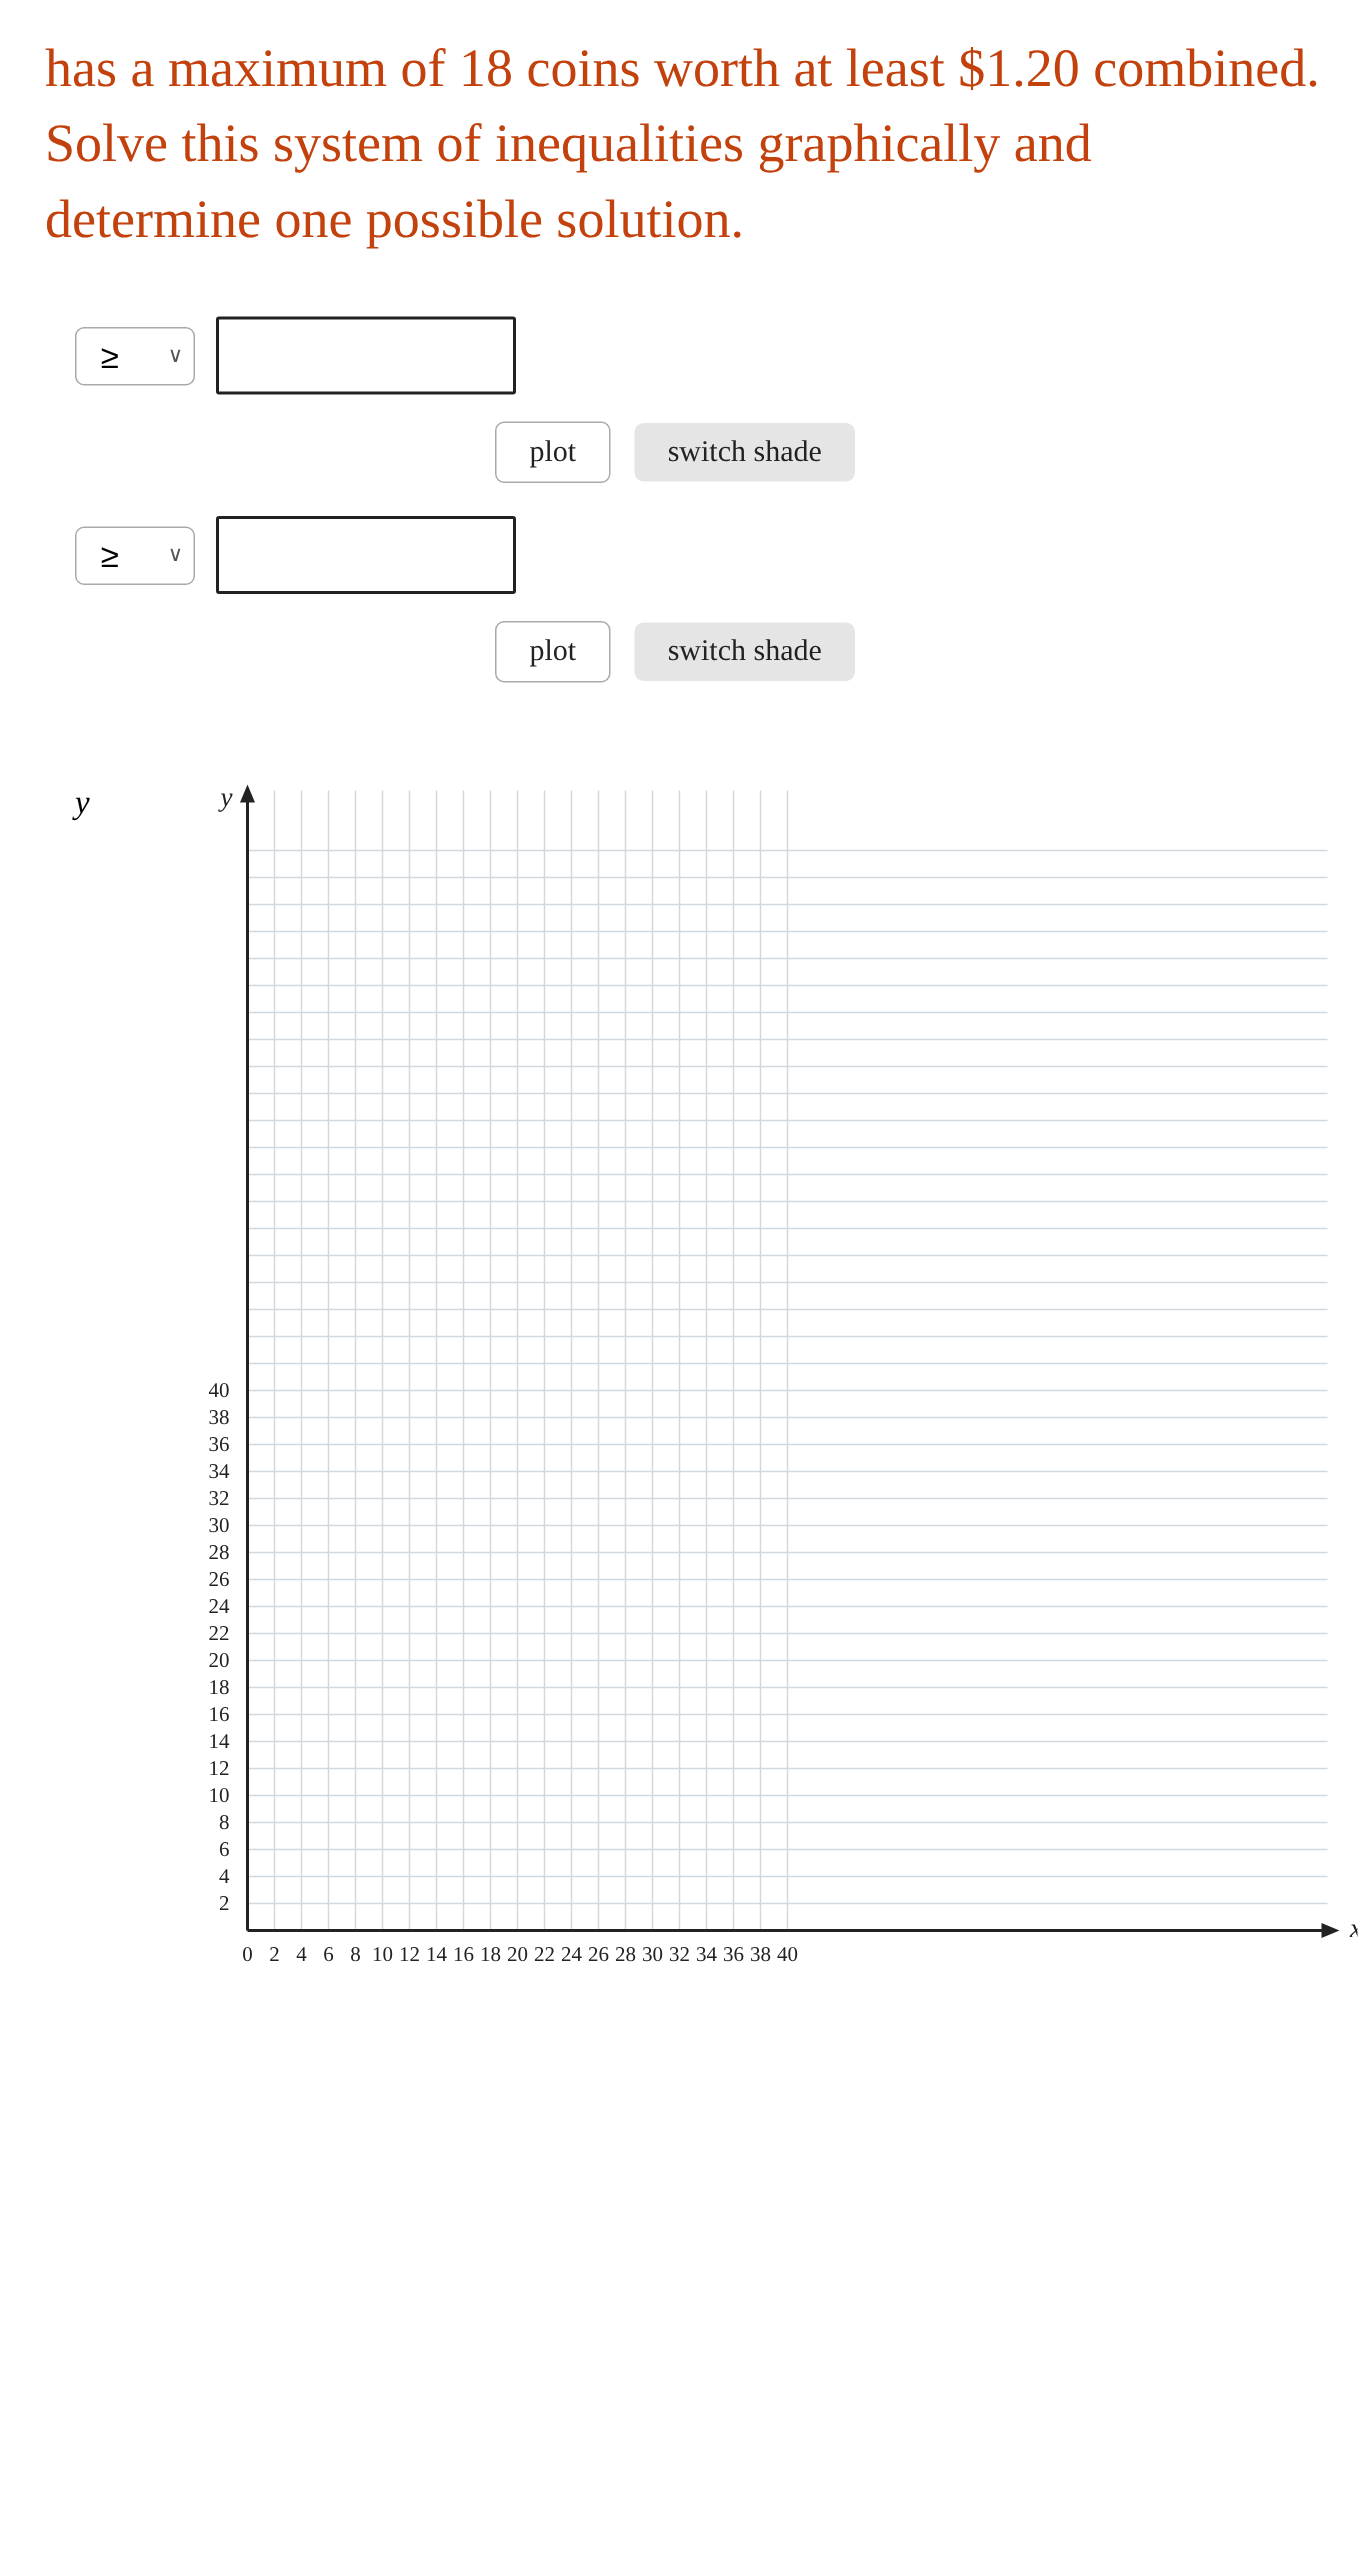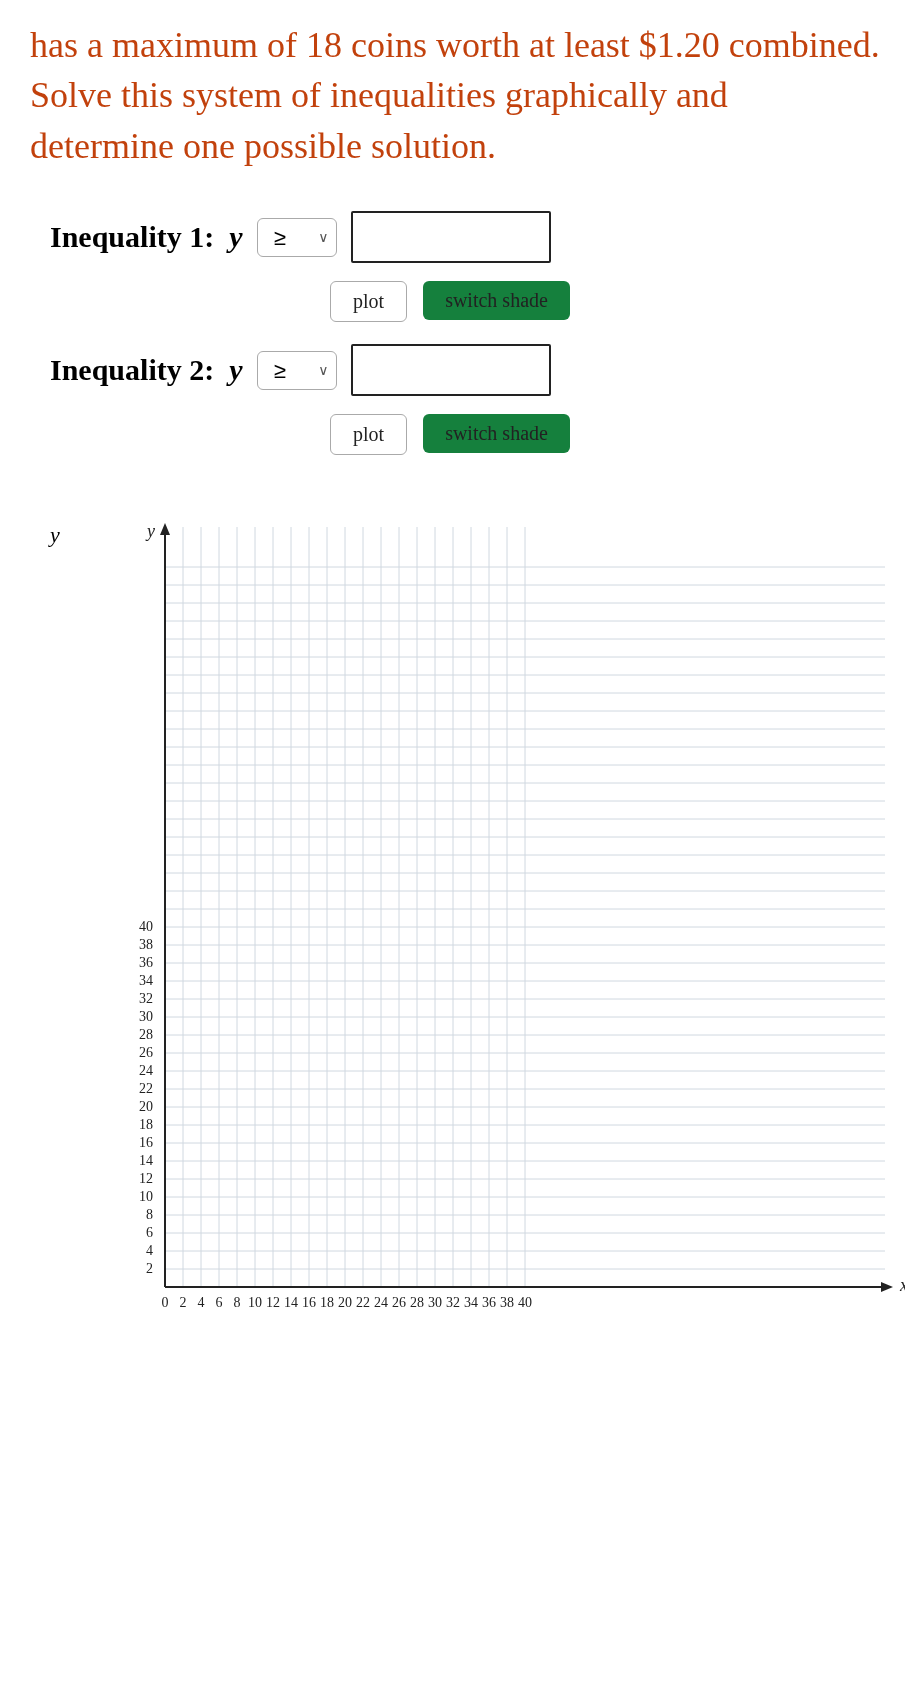--- a/index.html
+++ b/index.html
@@ -74,21 +74,21 @@
       font-size: 22px;
       border: 2px solid #222;
       border-radius: 2px;
       width: 200px;
       height: 52px;
       padding: 4px 8px;
     }
 
     .buttons-row {
       display: flex;
-      align-items: flex-start;
+      align-items: center;
       gap: 16px;
       margin-left: 280px;
       margin-bottom: 22px;
     }
 
     .btn-plot {
       font-size: 20px;
       font-family: Georgia, serif;
       padding: 8px 22px;
       border: 1.5px solid #aaa;
@@ -97,21 +97,21 @@
       cursor: pointer;
       color: #222;
     }
 
     .btn-switch-shade {
       font-size: 20px;
       font-family: Georgia, serif;
       padding: 8px 22px;
       border: none;
       border-radius: 6px;
-      background: #15803d;
+      background: #e5e5e5;
       cursor: pointer;
       color: #222;
     }
 
     .graph-section {
       padding: 0 30px 30px 50px;
       position: relative;
     }
 
     .graph-container {
@@ -141,45 +141,37 @@
 </head>
 <body>
 
 <div class="problem-text">
   <span>has a maximum of 18 coins worth at least $1.20 combined. Solve this system of inequalities graphically and determine one possible solution.</span>
 </div>
 
 <div class="inequalities-section">
 
   <div class="inequality-row">
-    <span class="inequality-label">
-      <span>Inequality 1:</span>
-      &nbsp;<span class="var">y</span>
-    </span>
     <div class="select-wrapper">
       <select class="inequality-select">
         <option value="&gt;=">&nbsp;≥&nbsp;</option>
         <option value="&lt;=">&nbsp;≤&nbsp;</option>
         <option value="&gt;">&nbsp;&gt;&nbsp;</option>
         <option value="&lt;">&nbsp;&lt;&nbsp;</option>
       </select>
     </div>
     <input type="text" class="inequality-input" value="" style="">
   </div>
 
   <div class="buttons-row">
     <button class="btn-plot">plot</button>
     <button class="btn-switch-shade">switch shade</button>
   </div>
 
   <div class="inequality-row">
-    <span class="inequality-label">
-      <span>Inequality 2:</span>
-      &nbsp;<span class="var">y</span>
-    </span>
     <div class="select-wrapper">
       <select class="inequality-select">
         <option value="&gt;=">&nbsp;≥&nbsp;</option>
         <option value="&lt;=">&nbsp;≤&nbsp;</option>
         <option value="&gt;">&nbsp;&gt;&nbsp;</option>
         <option value="&lt;">&nbsp;&lt;&nbsp;</option>
       </select>
     </div>
     <input type="text" class="inequality-input" value="" style="">
   </div>

